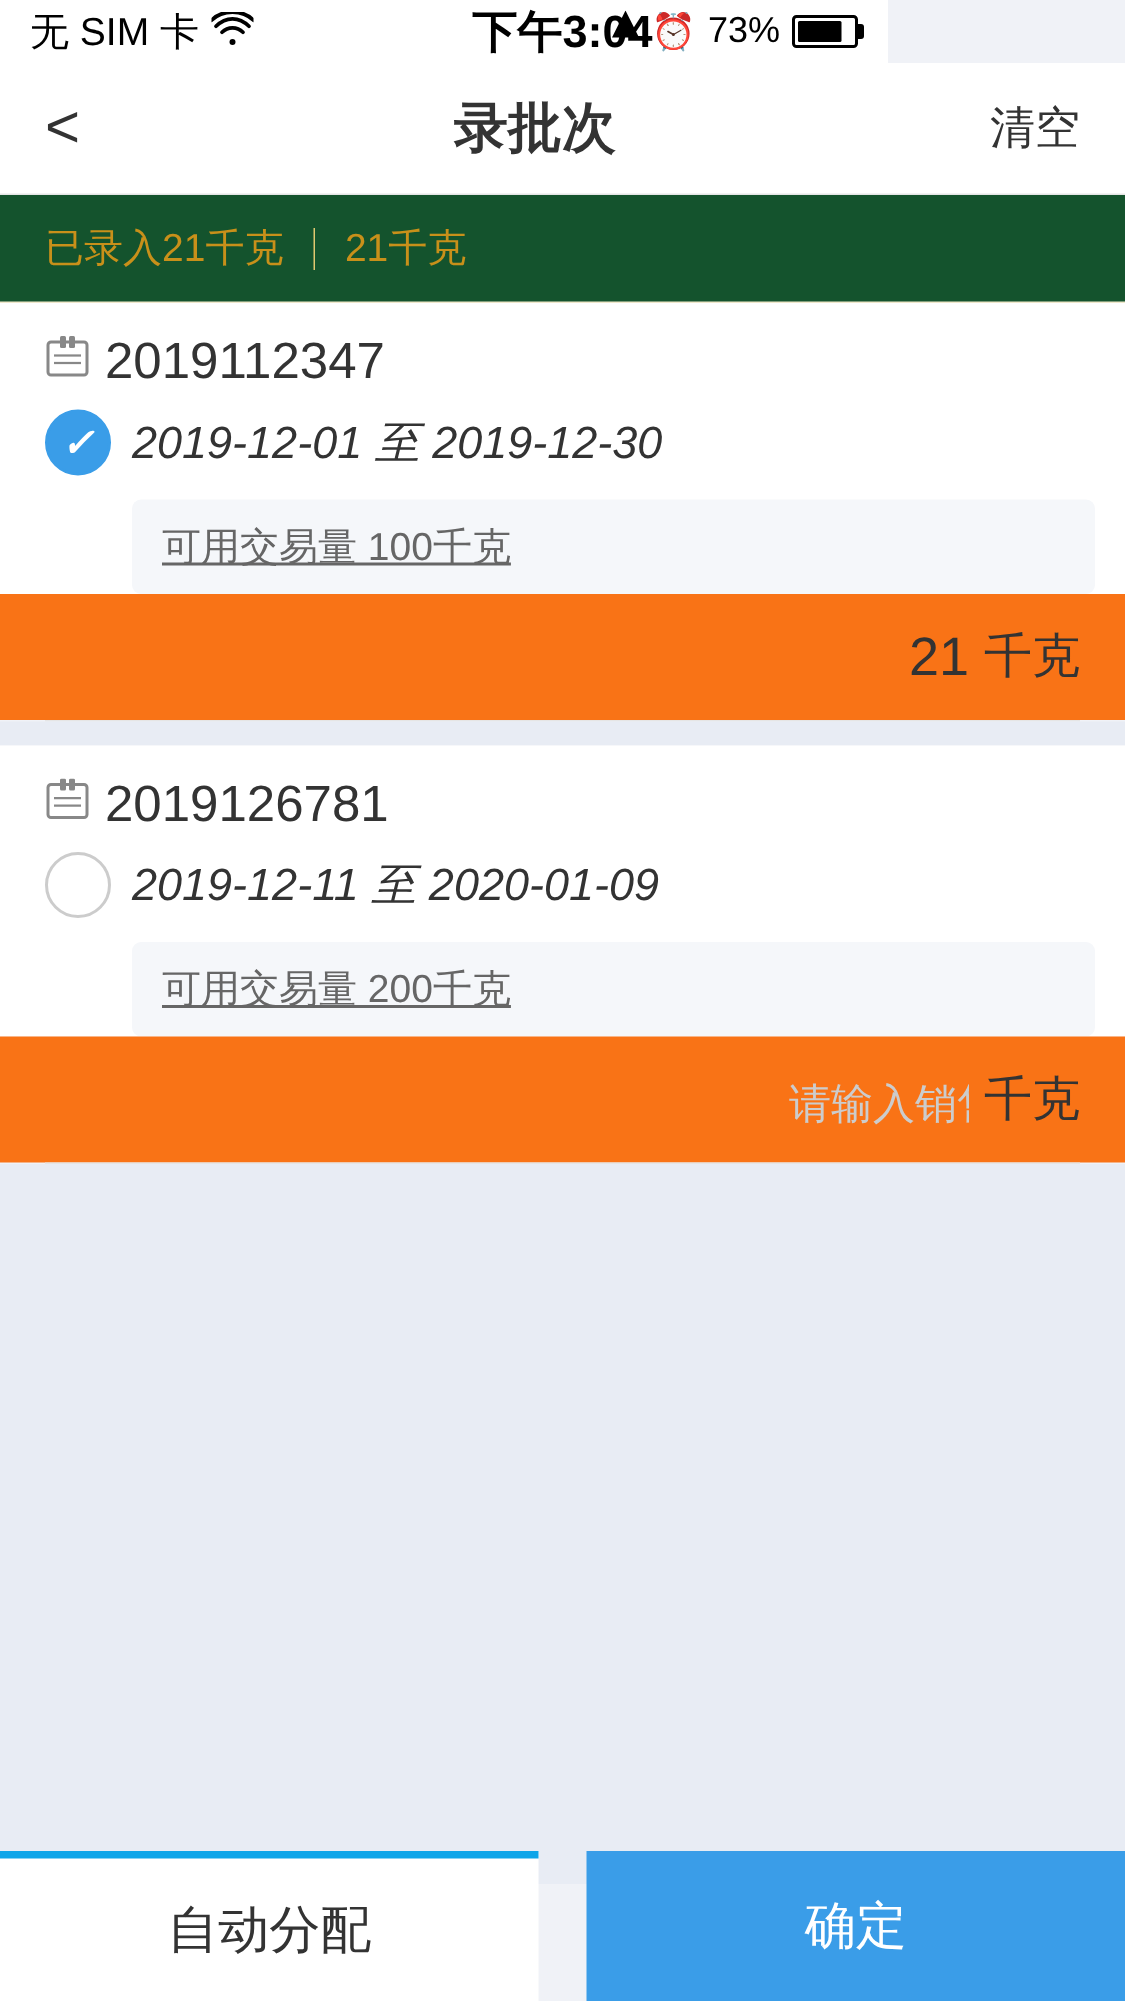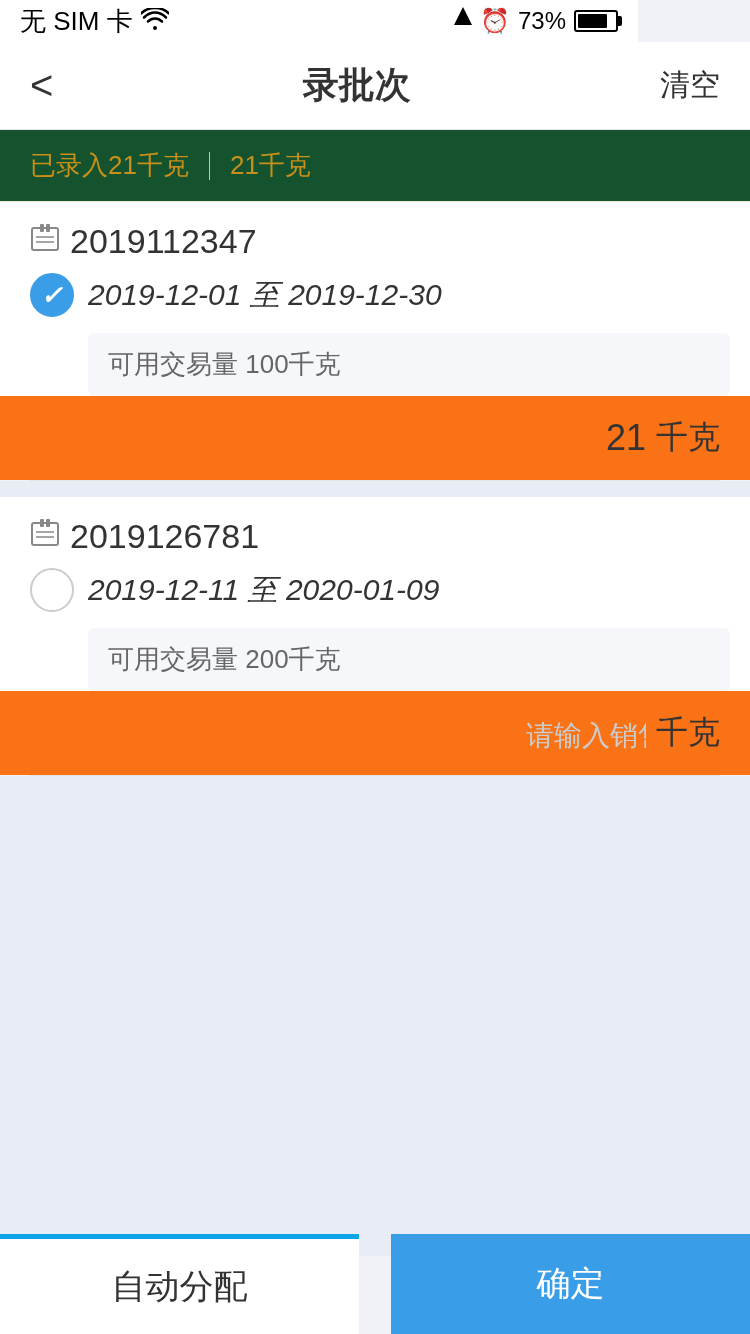--- a/index.html
+++ b/index.html
@@ -8,21 +8,21 @@
       width: 750px;
       height: 1334px;
       font-family: -apple-system, 'PingFang SC', 'Helvetica Neue', sans-serif;
       background: #f0f2f7;
       overflow: hidden;
       position: relative;
     }
 
     
     .status-bar {
-      width: 638px;
+      width: 592px;
       height: 42px;
       background: #fff;
       display: flex;
       align-items: center;
       justify-content: space-between;
       padding: 0 20px;
       font-size: 26px;
     }
     .status-left {
       display: flex;
@@ -183,20 +183,21 @@
       color: #333;
     }
     .available-box {
       background: #f5f7fa;
       border-radius: 6px;
       padding: 14px 20px;
       margin: 0 0 0 0;
       font-size: 26px;
       color: #666;
       margin-left: 58px;
+      text-decoration: underline;
     }
     .quantity-row {
       display: flex;
       align-items: center;
       justify-content: flex-end;
       padding: 20px 30px 20px 30px;
       gap: 10px;
     }
     .quantity-input {
       font-size: 36px;
@@ -274,20 +275,21 @@
     <span>无 SIM 卡</span>
     <span>
       <svg width="28" height="22" viewBox="0 0 28 22">
         <path d="M14 18a2 2 0 1 1 0 4 2 2 0 0 1 0-4z" fill="#000"></path>
         <path d="M7 13.5C9 11.5 11.5 10.5 14 10.5s5 1 7 3" stroke="#000" stroke-width="2.5" fill="none" stroke-linecap="round"></path>
         <path d="M3 9.5C6.5 6 10 4.5 14 4.5s7.5 1.5 11 5" stroke="#000" stroke-width="2.5" fill="none" stroke-linecap="round"></path>
         <path d="M0 5.5C4 1.5 8.5 0 14 0s10 1.5 14 5.5" stroke="#000" stroke-width="2.5" fill="none" stroke-linecap="round"></path>
       </svg>
     </span>
   </div>
+  <div class="status-center">下午3:04</div>
   <div class="status-right">
     <span>
       <svg width="18" height="22" viewBox="0 0 18 22" fill="none">
         <path d="M9 0L18 18H0L9 0Z" fill="#000"></path>
       </svg>
     </span>
     <span>⏰</span>
     <span>73%</span>
     <div class="battery-icon">
       <div class="battery-fill"></div>

